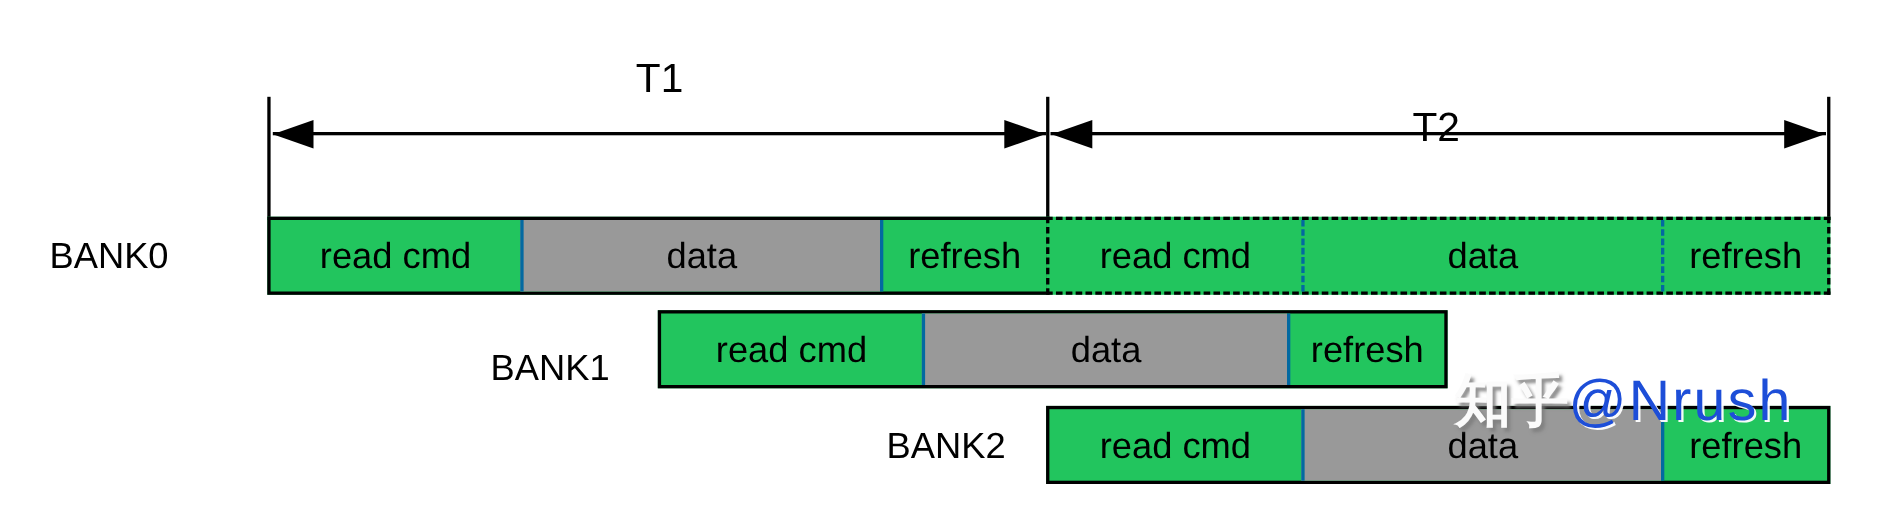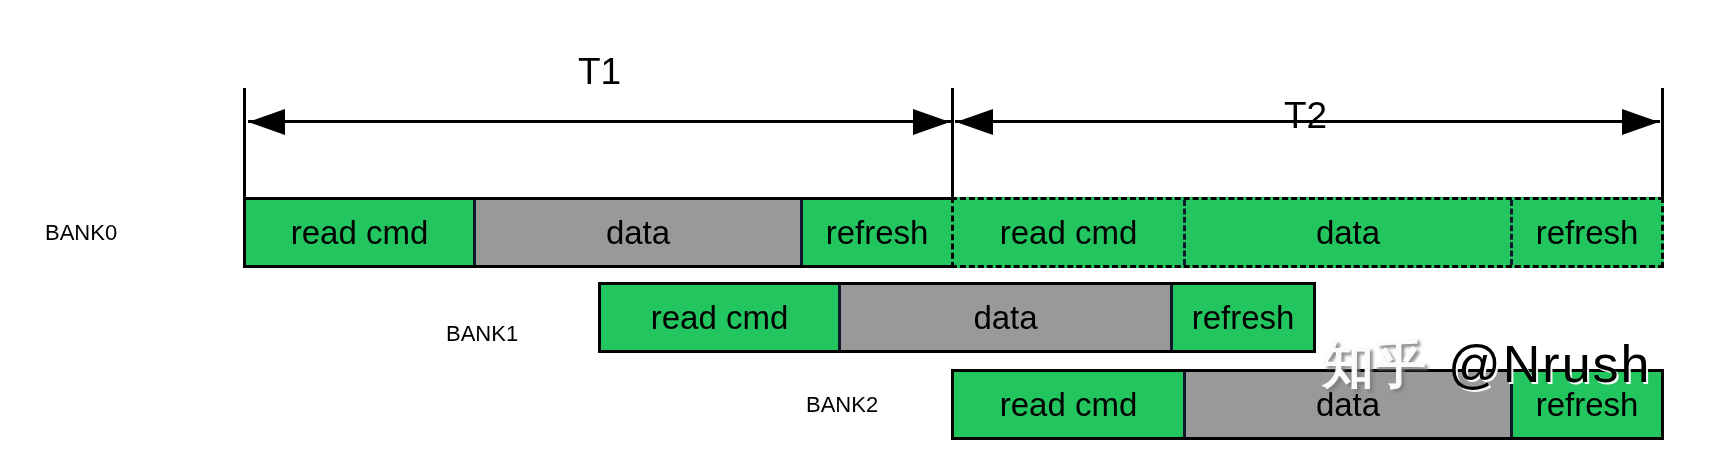--- a/index.html
+++ b/index.html
@@ -7,36 +7,36 @@
     position:relative; width:1724px; height:467px; background:#ffffff;
     font-family:Liberation Sans, sans-serif; color:#000; overflow:hidden;
   }
   .tick { position:absolute; width:3px; background:#000; }
   .hline { position:absolute; height:3px; background:#000; }
   .arr { position:absolute; width:0; height:0;
          border-top:13px solid transparent; border-bottom:13px solid transparent; }
   .arr.left  { border-right:37px solid #000; }
   .arr.right { border-left:37px solid #000; }
   .tlabel { position:absolute; font-size:37px; line-height:40px; }
-  .banklabel { position:absolute; font-size:22px; height:71px; line-height:71px; }
+  .banklabel { position:absolute; font-size:33px; height:71px; line-height:71px; }
   .row { position:absolute; height:71px; display:flex; box-sizing:border-box;
          border:3px solid #000; background:#22c55e; }
   .row.dashed { border-style:dashed; }
   .cell { box-sizing:border-box; display:flex; align-items:center;
           justify-content:center; font-size:33px; white-space:nowrap; }
-  .cell + .cell { border-left:3px solid #0f172a; }
+  .cell + .cell { border-left:3px solid #0369a1; }
   .row.dashed .cell + .cell { border-left-style:dashed; }
   .cell.gray { background:#999999; }
   .cell.grow { flex:1 1 auto; }
   .watermark { position:absolute; left:1322px; top:330px; z-index:5;
-               font-size:52px; display:flex; gap:22px; align-items:baseline;
+               font-size:52px; display:flex; align-items:baseline;
                pointer-events:none; }
   .wm-brand { font-weight:bold; color:#fbfbfb;
               text-shadow:3px 3px 3px rgba(125,125,125,0.85); }
-  .wm-handle { color:#000000; letter-spacing:2px;
+  .wm-handle { color:#1d4ed8; letter-spacing:2px;
                text-shadow:2px 2px 0 rgba(255,255,255,0.95); }
 </style>
 </head>
 <body>
 
 <div class="canvas">
 
   <div class="tick" style="left:243px; top:88px; height:112px;"></div>
   <div class="tick" style="left:951px; top:88px; height:180px;"></div>
   <div class="tick" style="left:1661px; top:88px; height:112px;"></div>

